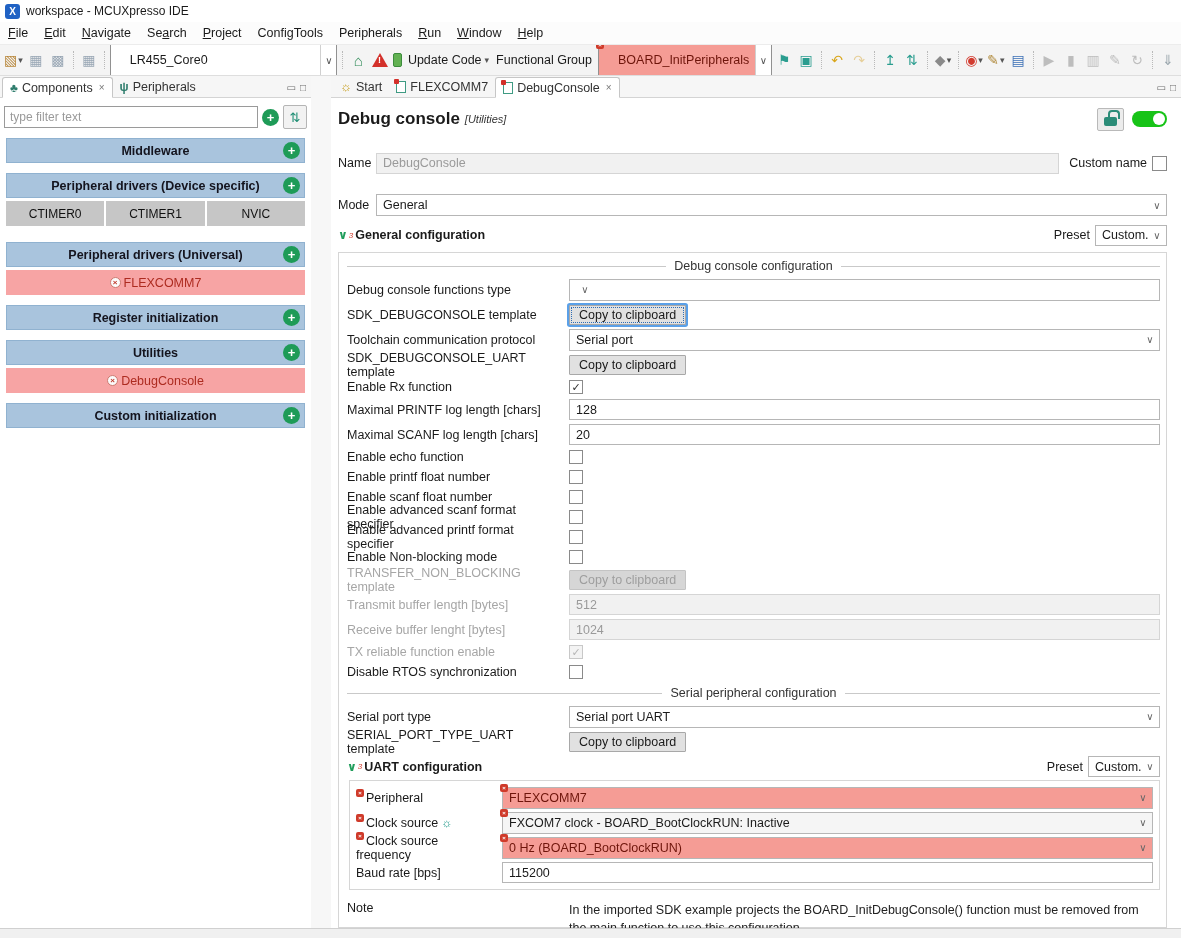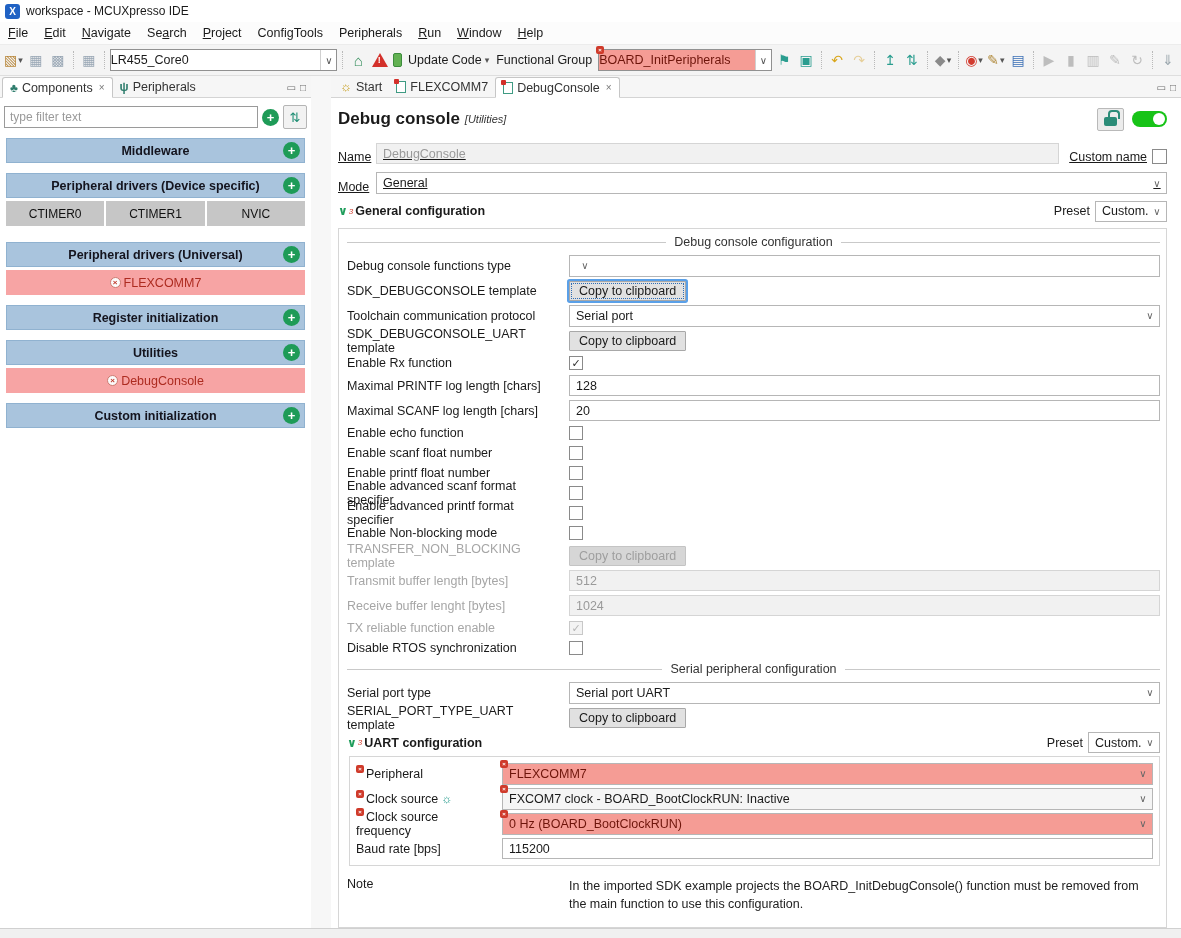--- a/index.html
+++ b/index.html
@@ -13,21 +13,21 @@
   
   .menubar { height:23px; display:flex; align-items:center; background:#fcfcfc; border-bottom:1px solid #ececec; }
   .menu-item { padding:2px 8px; cursor:default; }
   .menu-item u { text-decoration:underline; }
 
   
   .toolbar { height:31px; background:#f4f4f4; border-bottom:1px solid #dedede; display:flex; align-items:center; padding:0 3px; gap:2px; white-space:nowrap; overflow:hidden; }
   .tbtn { height:24px; min-width:20px; display:inline-flex; align-items:center; justify-content:center; font-size:14px; padding:0 1px; border-radius:2px; }
   .tbtn .dd { font-size:9px; color:#555; margin-left:1px; }
   .tsep { width:1px; height:18px; border-left:1px dotted #b9b9b9; margin:0 3px; }
-  .combo { height:22px; border:1px solid #919191; background:#fff; display:inline-flex; align-items:center; padding-left:0; position:relative; }
+  .combo { height:33px; border:1px solid #919191; background:#fff; display:inline-flex; align-items:center; padding-left:19px; position:relative; }
   .combo .cval { flex:1; overflow:hidden; }
   .combo .cchev { width:16px; align-self:stretch; display:flex; align-items:center; justify-content:center; color:#555; font-size:10px; background:#fff; border-left:1px solid #d0d0d0; margin-left:5px; }
   .combo.err { background:#f59c95; }
   .combo.err .cval { color:#6e150b; }
   .warn { position:relative; width:17px; height:15px; }
   .warn::before { content:""; position:absolute; left:0; top:0; border-left:8px solid transparent; border-right:8px solid transparent; border-bottom:14px solid #d3302a; }
   .warn::after { content:"!"; position:absolute; left:6px; top:2px; color:#fff; font-size:9px; font-weight:bold; }
   .ucicon { width:11px; height:14px; background:#62b152; border:1px solid #3c8c3c; border-radius:2px; margin-right:4px; }
   .fbadge { position:absolute; top:-4px; left:-3px; width:8px; height:8px; background:#cf3a2a; border-radius:2px; color:#fff; font-size:6px; line-height:8px; text-align:center; font-weight:bold; }
 
@@ -66,21 +66,21 @@
   .bulb-icon { color:#c9a227; font-size:13px; }
   .content { flex:1; min-height:0; padding:6px 14px 0 7px; display:flex; flex-direction:column; }
   .hdr-row { display:flex; align-items:center; height:30px; }
   .page-title { font-size:17px; font-weight:bold; }
   .page-title-suffix { font-style:italic; font-size:11px; margin-left:5px; color:#333; }
   .lock-btn { margin-left:auto; width:27px; height:23px; background:#ececec; border:1px solid #b9b9b9; border-radius:2px; display:flex; align-items:center; justify-content:center; }
   .lockicon { position:relative; width:13px; height:9px; background:#2b8c78; border-radius:2px; margin-top:5px; }
   .lockicon::before { content:""; position:absolute; top:-7px; left:4px; width:8px; height:7px; border:2px solid #2b8c78; border-bottom:none; border-radius:4px 4px 0 0; }
   .toggle { width:35px; height:16px; border-radius:9px; background:#17c317; position:relative; margin-left:8px; }
   .toggle::after { content:""; position:absolute; right:2px; top:2px; width:12px; height:12px; border-radius:50%; background:#fff; }
-  .name-row, .mode-row { display:flex; align-items:flex-end; height:26px; margin-top:4px;text-decoration:underline; }
+  .name-row, .mode-row { display:flex; align-items:center; height:26px; margin-top:16px; }
   .rowlab { width:38px; flex:none; }
   .inp { height:21px; border:1px solid #b6b6b6; background:#fff; display:flex; align-items:center; padding:0 6px; width:100%; }
   .inp.dis { background:#f1f1f1; border-color:#d5d5d5; color:#9a9a9a; }
   .sel { height:22px; border:1px solid #b6b6b6; background:#fff; display:flex; align-items:center; padding-left:6px; width:100%; position:relative; }
   .sel .sval { flex:1; overflow:hidden; white-space:nowrap; }
   .sel .schev { width:18px; text-align:center; color:#666; font-size:10px; flex:none; }
   .sel.err { background:#f59c95; }
   .sel.err .sval { color:#6e150b; }
   .sel.gray { background:#f5f5f5; }
   .name-input-wrap { flex:1; display:flex; }
@@ -431,27 +431,27 @@
                   <span class="inp">20</span>
                 </span>
               </div>
               <div class="frow cbrow">
                 <span class="flabel">Enable echo function</span>
                 <span class="fctrl">
                   <span class="cbx"></span>
                 </span>
               </div>
               <div class="frow cbrow">
+                <span class="flabel">Enable printf float number</span>
+                <span class="fctrl">
+                  <span class="cbx"></span>
+                </span>
+              </div>
+              <div class="frow cbrow">
                 <span class="flabel">Enable scanf float number</span>
-                <span class="fctrl">
-                  <span class="cbx"></span>
-                </span>
-              </div>
-              <div class="frow cbrow">
-                <span class="flabel">Enable printf float number</span>
                 <span class="fctrl">
                   <span class="cbx"></span>
                 </span>
               </div>
               <div class="frow cbrow">
                 <span class="flabel">Enable advanced scanf format specifier</span>
                 <span class="fctrl">
                   <span class="cbx"></span>
                 </span>
               </div>

